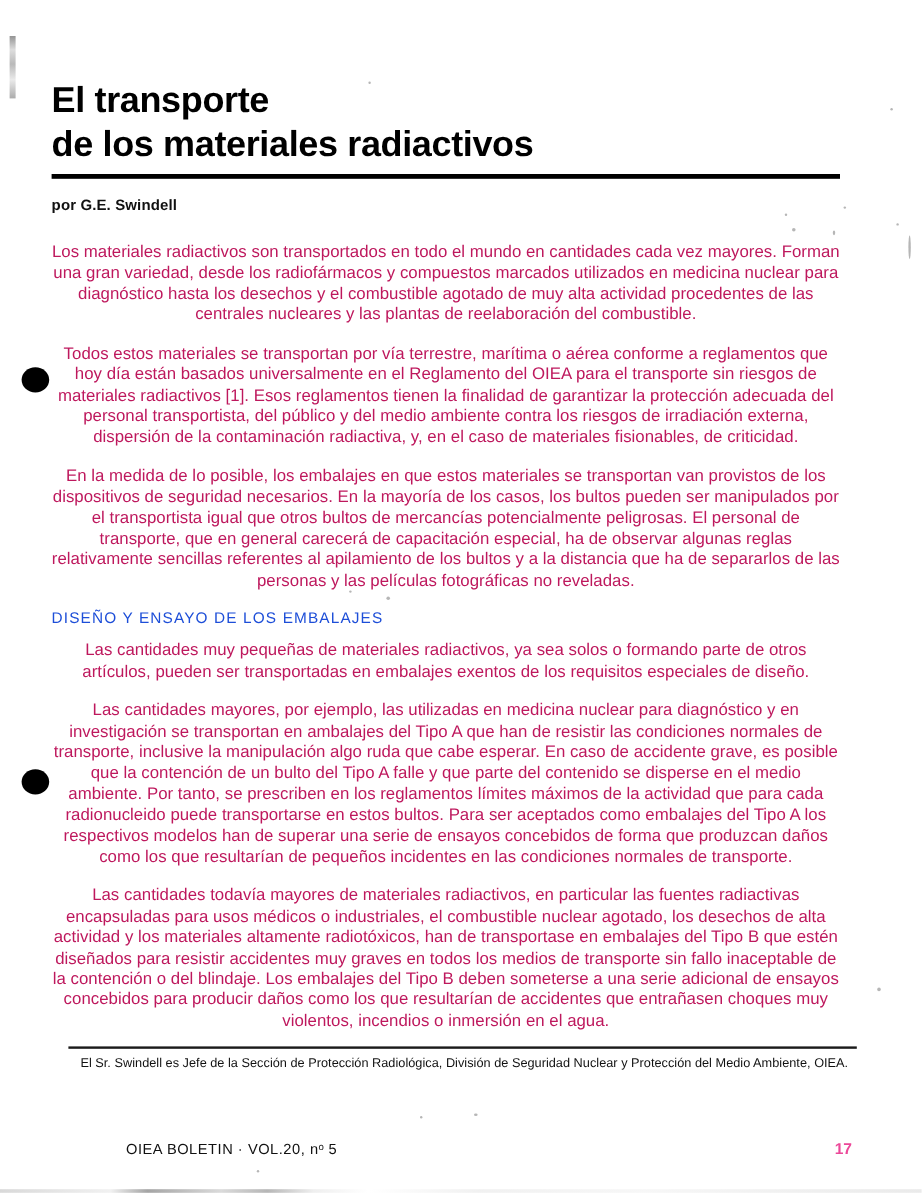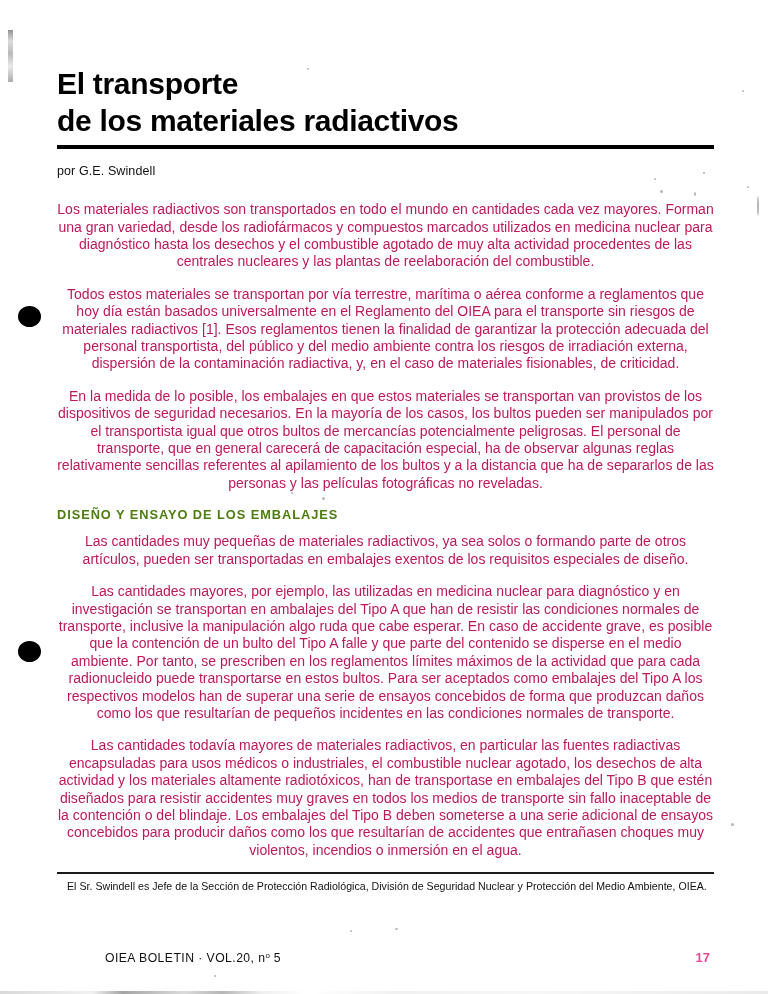--- a/index.html
+++ b/index.html
@@ -62,21 +62,21 @@
     height: 21px;
     background: #000000;
     border-radius: 50%;
   }
   .punch-1 { top: 306px; }
   .punch-2 { top: 641px; }
 
   
   .content {
     position: absolute;
-    left: 57px;
+    left: 43px;
     top: 0;
     width: 657px;
   }
 
   
   .doc-title {
     margin: 0;
     padding-top: 66px;
     font-size: 30px;
     font-weight: 700;
@@ -92,21 +92,21 @@
     margin-top: 6px;
     height: 4px;
     background: #000;
     width: 657px;
   }
 
   .byline {
     margin: 0;
     padding-top: 15px;
     font-size: 12.5px;
-    font-weight: 400;
+    font-weight: 700;
     color: #111;
     letter-spacing: 0.1px;
   }
 
   
   .body-block {
     padding-top: 23px;
   }
   p.para {
     margin: 0 0 15px 0;
@@ -114,23 +114,23 @@
     line-height: 17.4px;
     text-align: center;
     letter-spacing: 0.02px;
     color: #be185d;
   }
   p.para:last-child { margin-bottom: 0; }
 
   h2.section-head {
     margin: 6px 0 11px 0;
     font-size: 12.8px;
-    font-weight: 700;
+    font-weight: 400;
     letter-spacing: 0.95px;
-    color: #4d7c0f;
+    color: #1d4ed8;
   }
 
   
   .footnote-rule {
     position: absolute;
     left: 57px;
     top: 872px;
     width: 657px;
     height: 1.6px;
     background: #1a1a1a;

